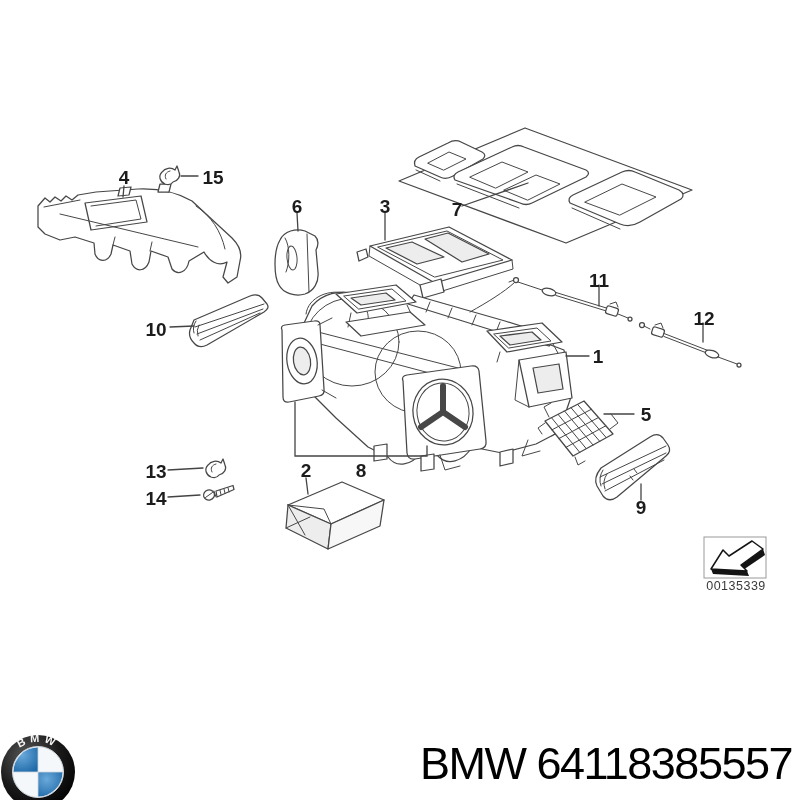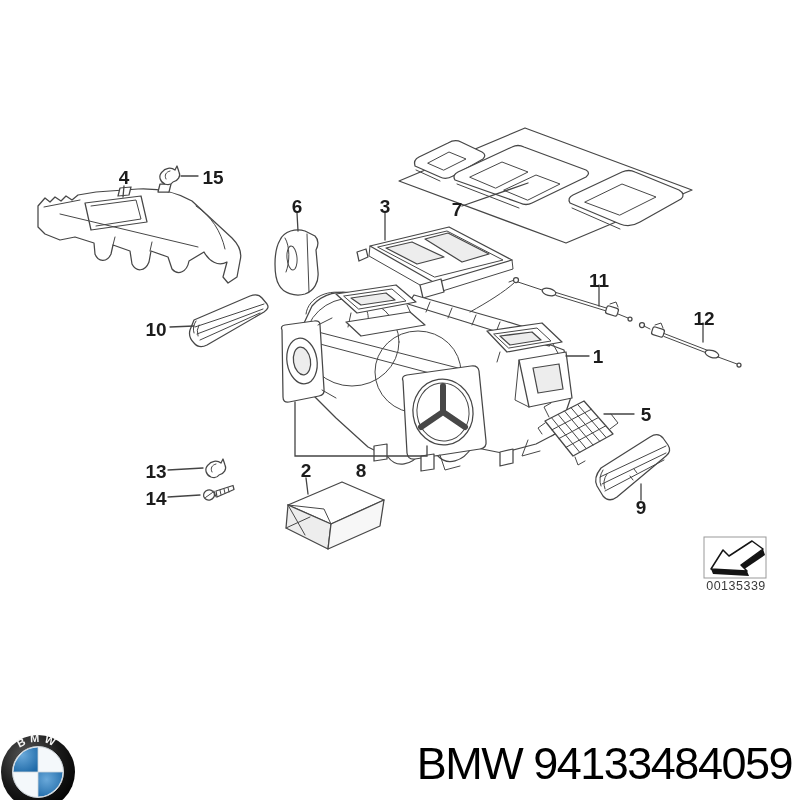--- a/index.html
+++ b/index.html
@@ -263,15 +263,15 @@
     <path d="M40,39 L64.5,39 A24.5,24.5 0 0 0 40,14.5 Z" fill="#f4f8fb"></path>
     <path d="M40,39 L15.5,39 A24.5,24.5 0 0 0 40,63.5 Z" fill="#f4f8fb"></path>
     <path d="M40,39 L40,63.5 A24.5,24.5 0 0 0 64.5,39 Z" fill="url(#blueGrad)"></path>
     <circle cx="40" cy="39" r="25.5" fill="none" stroke="#cfd6dc" stroke-width="1"></circle>
     <path d="M40,14.5 L40,63.5 M15.5,39 L64.5,39" stroke="#cfd6dc" stroke-width="0.8" fill="none"></path>
     <text class="bmw-letters">
       <textPath href="#bmwArc" startOffset="50%" text-anchor="middle">BMW</textPath>
     </text>
   </svg>
 
-  <div class="footer-title">BMW 94133484059</div>
+  <div class="footer-title">BMW 64118385557</div>
 
 </div>
 
 </body></html>

